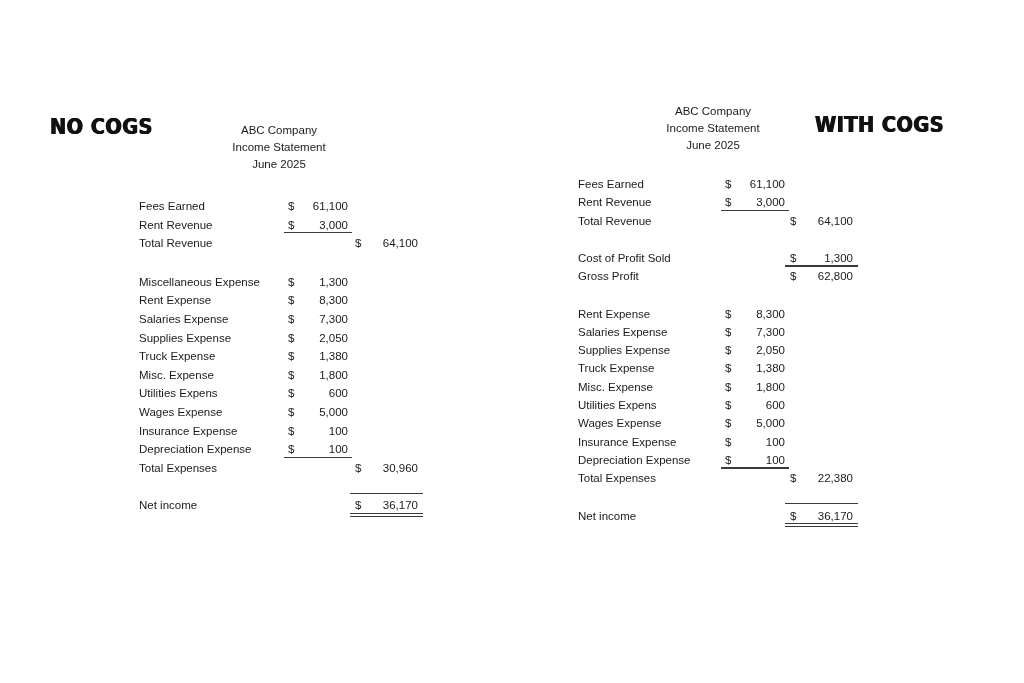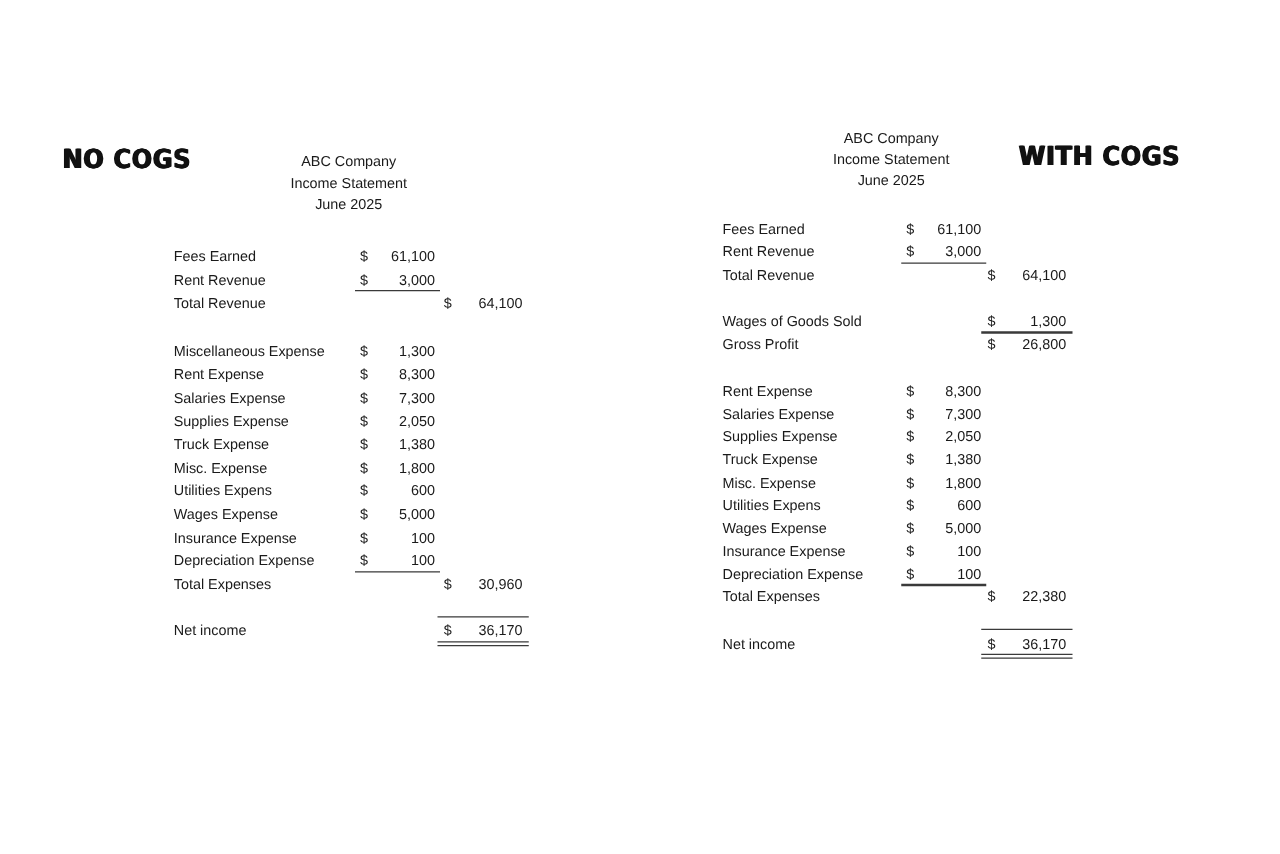--- a/index.html
+++ b/index.html
@@ -253,32 +253,32 @@
         </div>
         <div class="rule" style="left: 721px; width: 68px; top: 209.8px;"></div>
         <div class="row" style="left: 0px; top: 211.6px; width: 1024px;">
           <span class="label" style="left: 578px;">Total Revenue</span>
           <span class="money" style="left: 790px; width: 63px;">
             <span class="cur">$</span>
             <span class="amt">64,100</span>
           </span>
         </div>
         <div class="row" style="left: 0px; top: 248.9px; width: 1024px;">
-          <span class="label" style="left: 578px;">Wages of Goods Sold</span>
+          <span class="label" style="left: 578px;">Cost of Profit Sold</span>
           <span class="money" style="left: 790px; width: 63px;">
             <span class="cur">$</span>
             <span class="amt">1,300</span>
           </span>
         </div>
         <div class="rule" style="left: 785px; width: 73px; top: 265.4px;"></div>
         <div class="row" style="left: 0px; top: 267.2px; width: 976px;">
           <span class="label" style="left: 578px;">Gross Profit</span>
           <span class="money" style="left: 790px; width: 63px;">
             <span class="cur">$</span>
-            <span class="amt">26,800</span>
+            <span class="amt">62,800</span>
           </span>
         </div>
         <div class="row" style="left: 0px; top: 304.5px; width: 1024px;">
           <span class="label" style="left: 578px;">Rent Expense</span>
           <span class="money" style="left: 725px; width: 60px;">
             <span class="cur">$</span>
             <span class="amt">8,300</span>
           </span>
         </div>
         <div class="row" style="left: 0px; top: 322.8px; width: 1024px;">

